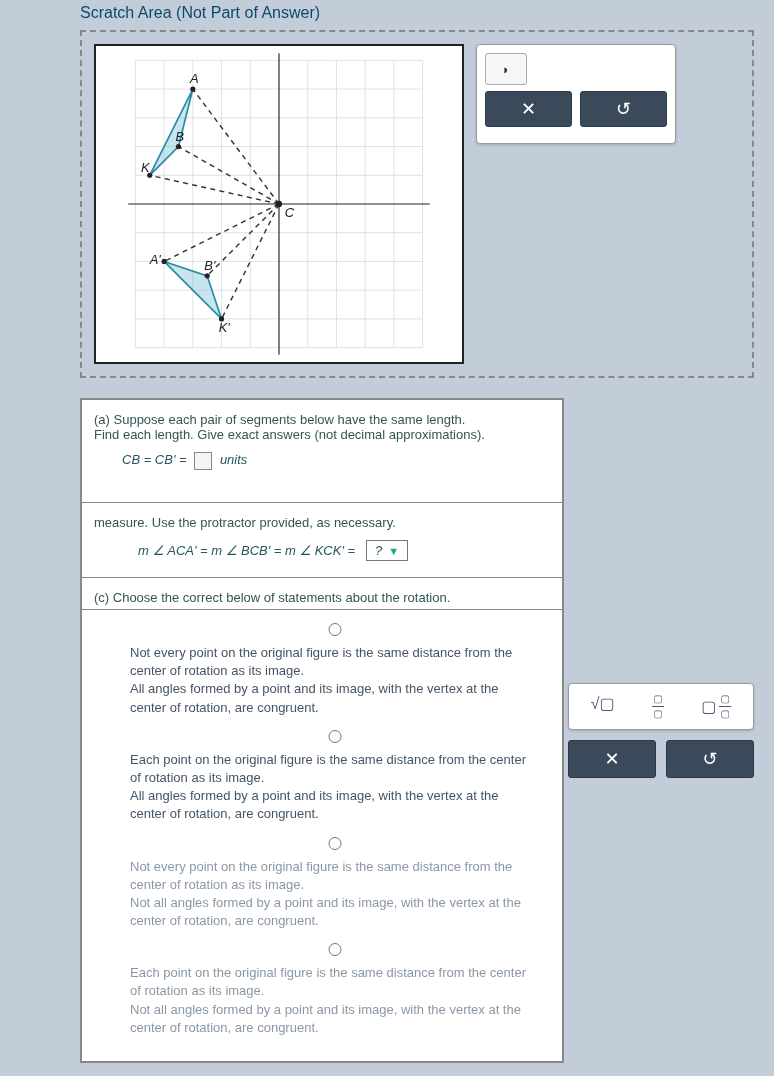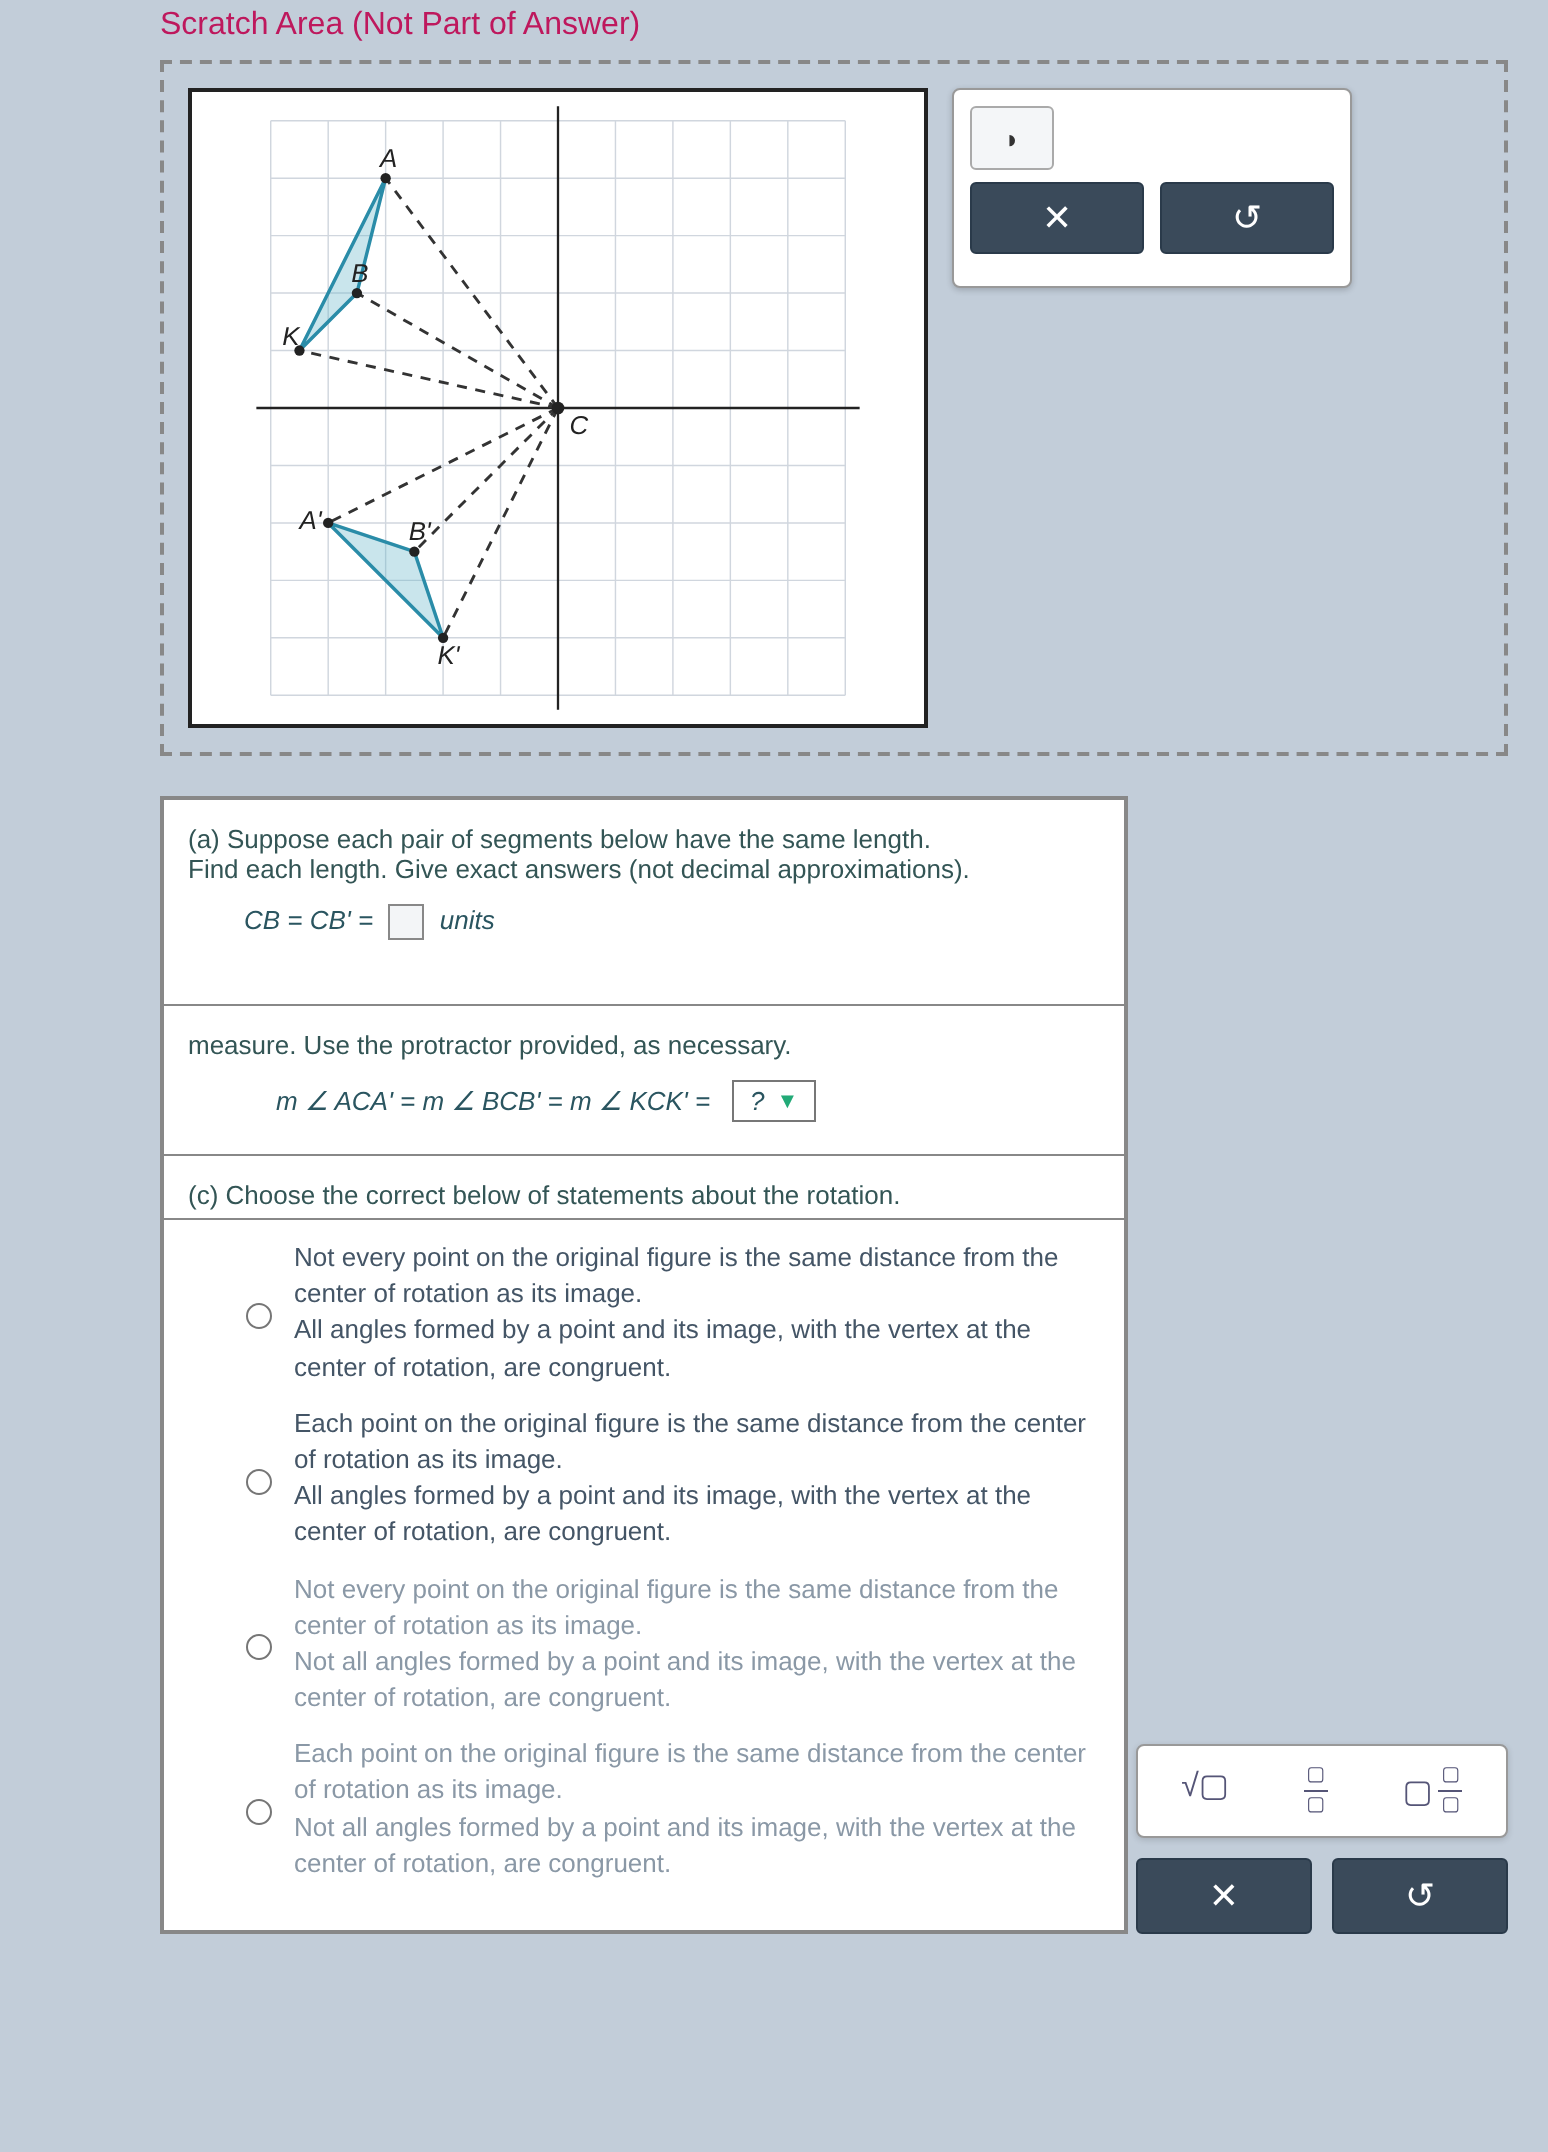--- a/index.html
+++ b/index.html
@@ -9,21 +9,21 @@
     background: #c2cdd9;
     font-family: Arial, sans-serif;
     font-size: 13px;
     color: #333;
     width: 774px;
   }
   .page {
     padding: 0 20px 20px 80px;
   }
   .scratch-title {
-    color: #be185d;
+    color: #0c4a6e;
     font-size: 16px;
     padding: 4px 0 8px 0;
   }
   .scratch-box {
     border: 2px dashed #888;
     padding: 12px;
     display: flex;
     gap: 12px;
     background: #c2cdd9;
     margin-bottom: 20px;
@@ -60,34 +60,34 @@
     border: 1px solid #aaa;
     background: #f4f6f8;
     border-radius: 3px;
     height: 36px;
     display:flex; align-items:center; justify-content:center;
     font-size: 18px;
     cursor: pointer;
   }
   .tb-btn.dark { background: #3a4a5a; color:#fff; border-color:#2a3a4a; }
 
-  .answer-row { display:flex; gap: 4px; align-items:flex-end; }
+  .answer-row { display:flex; gap: 4px; align-items:center; }
   .answer-box {
     background: #fff;
     border: 2px solid #888;
     width: 520px;
   }
   .section {
     border-bottom: 1px solid #888;
     padding: 12px 12px 14px 12px;
     color: #355;
   }
   .section:last-child { border-bottom: none; }
   .sub-options { padding: 0 12px 14px 36px; color:#456; }
-  .opt { display:flex; gap:8px; margin: 10px 0; line-height:1.4; }
+  .opt { display:flex; gap:8px; margin: 10px 12px; line-height:1.4;flex-direction:column; }
   .opt input { margin-top:3px; flex:0 0 auto; }
   .opt .fade { color:#8a98a6; }
   .eq { font-style: italic; margin: 10px 0 18px 28px; color:#2a5560; }
   .slot {
     display:inline-block; min-width:18px; height:18px;
     border:1px solid #888; background:#f3f5f7; vertical-align:middle;
     margin: 0 4px;
   }
   .dropdown {
     display:inline-flex; align-items:center; gap:6px;

